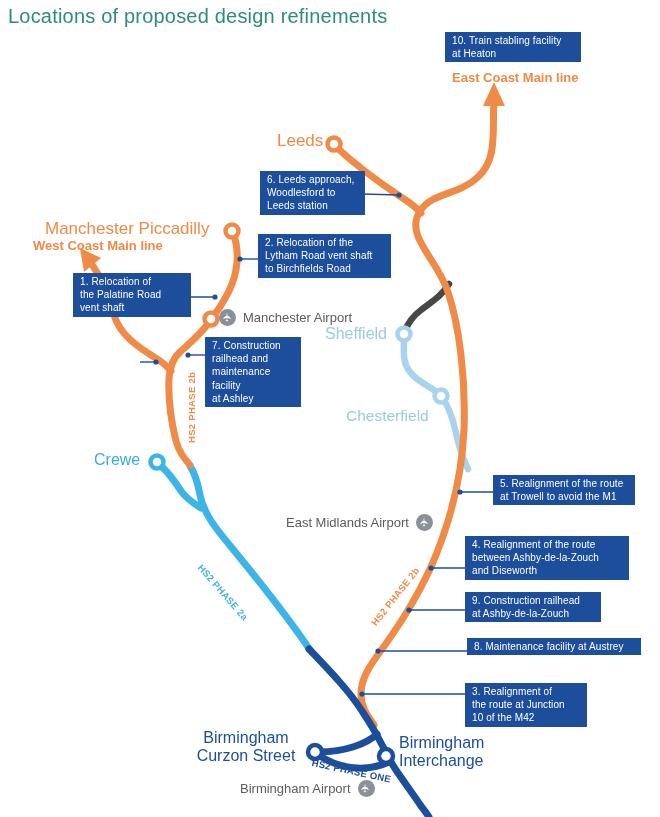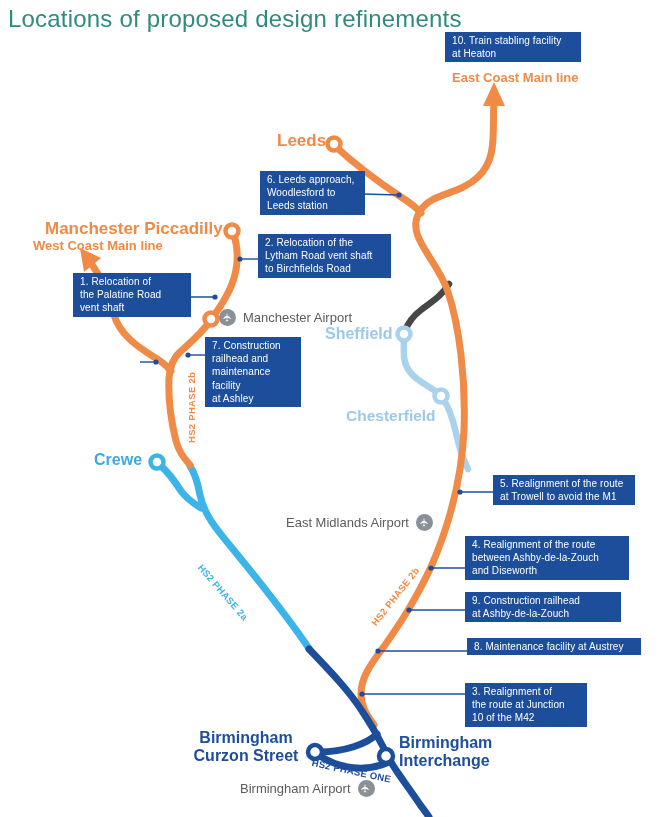--- a/index.html
+++ b/index.html
@@ -1,24 +1,24 @@
 <!DOCTYPE html>
 <html><head>
 <meta charset="utf-8">
 <style>
   html,body{margin:0;padding:0;background:#fff;}
   .stage{position:relative;width:660px;height:817px;background:#fff;overflow:hidden;
          font-family:"Liberation Sans",sans-serif;}
-  .stage h1{position:absolute;left:8px;top:5px;margin:0;font-size:24px;font-weight:400;
+  .stage h1{position:absolute;left:8px;top:5px;margin:0;font-size:20px;font-weight:400;
             color:#2E8B7E;letter-spacing:.2px;}
   svg.map{position:absolute;left:0;top:0;}
   .callout{position:absolute;background:#1D4E9B;color:#fff;
            font:400 10px/1.32 "Liberation Sans",sans-serif;
            padding:2px 7px;white-space:pre-line;letter-spacing:.1px;box-sizing:border-box;}
-  .city{position:absolute;font-weight:700;white-space:nowrap;}
+  .city{position:absolute;font-weight:400;white-space:nowrap;}
   .city .blk{display:block;}
   .rail-label{position:absolute;font-weight:700;font-size:13px;white-space:nowrap;}
   .phase-label{position:absolute;font-weight:700;font-size:9.5px;letter-spacing:.3px;
                white-space:nowrap;transform-origin:0 0;}
   .airport{position:absolute;display:flex;align-items:center;gap:7px;
            color:#5B5C5E;font-size:13px;white-space:nowrap;}
   .air-icon{width:17px;height:17px;border-radius:50%;background:#8A9097;color:#fff;
             display:flex;align-items:center;justify-content:center;flex:0 0 17px;}
   .air-icon span{display:block;font-size:11px;transform:rotate(-90deg);line-height:1;}
 </style>
@@ -100,21 +100,21 @@
   <div class="callout" style="left:493px;top:475px;width:142px">5. Realignment of the route
 at Trowell to avoid the M1</div>
   <div class="callout" style="left:260px;top:171px;width:105px">6. Leeds approach,
 Woodlesford to
 Leeds station</div>
   <div class="callout" style="left:205px;top:337px;width:96px">7. Construction
 railhead and
 maintenance facility
 at Ashley</div>
   <div class="callout" style="left:467px;top:638px;width:174px">8. Maintenance facility at Austrey</div>
-  <div class="callout" style="left:465px;top:592px;width:156px">9. Construction railhead
+  <div class="callout" style="left:465px;top:592px;width:136px">9. Construction railhead
 at Ashby-de-la-Zouch</div>
   <div class="callout" style="left:445px;top:32px;width:136px">10. Train stabling facility
 at Heaton</div>
 
   <div class="city" style="left:277px;top:131px;color:#EF8A47;font-size:17px">Leeds</div>
   <div class="city" style="left:45px;top:219px;color:#EF8A47;font-size:17px">Manchester Piccadilly</div>
   <div class="city" style="left:325px;top:325px;color:#9CC9E6;font-size:16px">Sheffield</div>
   <div class="city" style="left:346px;top:407px;color:#9CC9E6;font-size:15.5px">Chesterfield</div>
   <div class="city" style="left:94px;top:451px;color:#3BAAE3;font-size:16px">Crewe</div>
   <div class="city" style="left:188px;top:729px;width:116px;text-align:center;color:#1D4E9B;font-size:16px;line-height:1.1">

